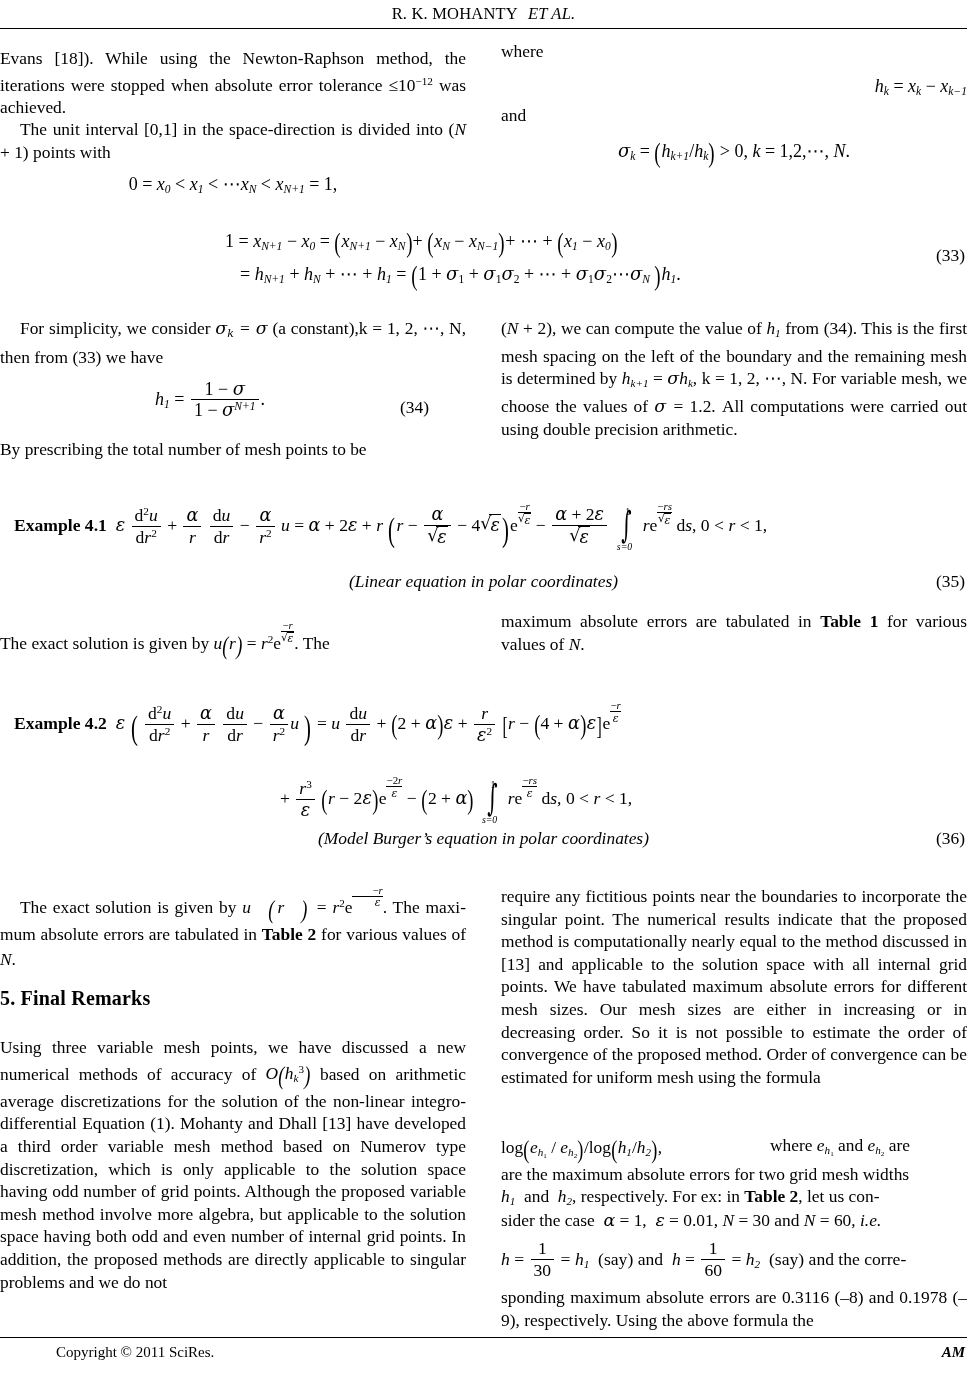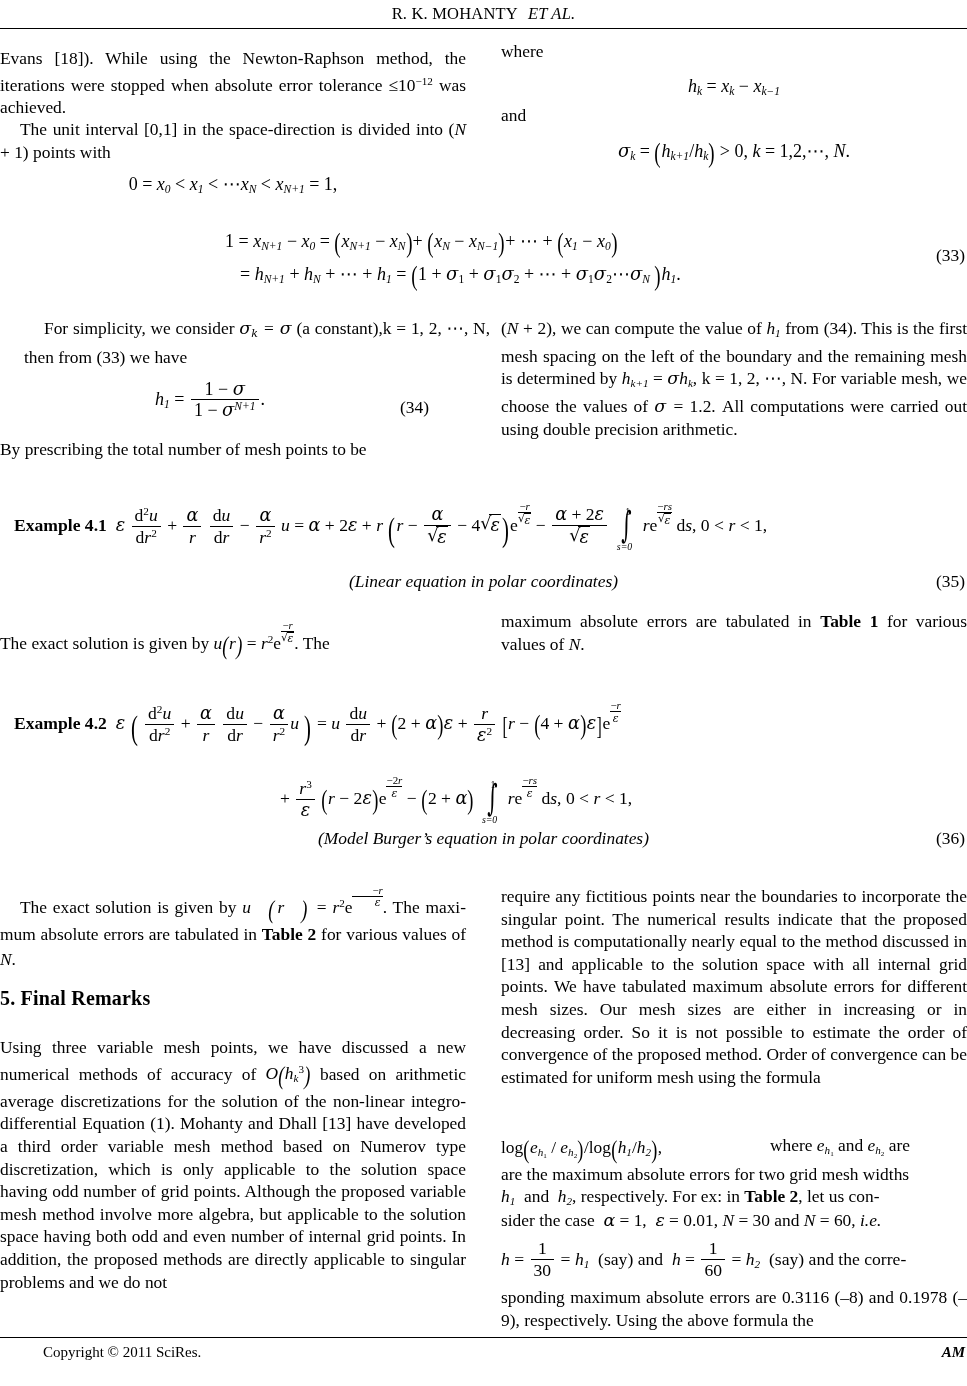--- a/index.html
+++ b/index.html
@@ -27,21 +27,21 @@
   }
   .rule-top{
     position:absolute;left:0;top:28px;width:967px;height:1px;background:#000;
   }
   .rule-bottom{
     position:absolute;left:0;top:1337px;width:967px;height:1px;background:#000;
   }
 
   
   .footer{position:absolute;left:0;top:1344px;width:967px;height:24px;font-size:15px;}
-  .footer .copy{position:absolute;left:0;top:0;padding-left:43px;}
+  .footer .copy{position:absolute;left:13px;top:0;padding-left:43px;}
   .footer .jrnl{position:absolute;right:2px;top:0;font-style:italic;font-weight:bold;}
 
   
   .blk{position:absolute;font-size:17.4px;line-height:22.6px;text-align:justify;}
   .col-l{left:0;width:466px;}
   .col-r{left:501px;width:466px;}
   .indent{text-indent:20px;}
   .nojust{text-align:left;}
   i{font-style:italic;}
   b{font-weight:bold;}
@@ -111,21 +111,21 @@
   <div class="eq" style="left:0;top:173px;width:466px;text-align:center;">
     <span class="mn">0</span> <span class="mn">=</span>
     <span class="mi">x<sub>0</sub></span> <span class="mn">&lt;</span>
     <span class="mi">x<sub>1</sub></span> <span class="mn">&lt; ⋯</span><span class="mi">x<sub>N</sub></span>
     <span class="mn">&lt;</span> <span class="mi">x<sub>N+1</sub></span>
     <span class="mn">= 1,</span>
   </div>
 
   <div class="blk col-r nojust" style="top:40px;">where</div>
 
-  <div class="eq" style="left:501px;top:76px;width:466px;text-align:center;">
+  <div class="eq" style="left:501px;top:76px;width:466px;text-align:right;">
     <span class="mi">h<sub>k</sub></span> <span class="mn">=</span>
     <span class="mi">x<sub>k</sub></span> <span class="mn">−</span>
     <span class="mi">x<sub>k−1</sub></span>
   </div>
 
   <div class="blk col-r nojust" style="top:104px;">and</div>
 
   <div class="eq" style="left:501px;top:138px;width:466px;text-align:center;">
     <span class="mgk">σ</span><sub>k</sub> <span class="mn">=</span>
     <span class="medp">(</span><span class="mi">h<sub>k+1</sub></span><span class="mn">/</span><span class="mi">h<sub>k</sub></span><span class="medp">)</span>
@@ -140,21 +140,21 @@
     <span class="medp">(</span><span class="mi">x<sub>1</sub></span> <span class="mn">−</span> <span class="mi">x<sub>0</sub></span><span class="medp">)</span>
   </div>
   <div class="eq" style="left:240px;top:261px;">
     <span class="mn">=</span> <span class="mi">h<sub>N+1</sub></span> <span class="mn">+</span> <span class="mi">h<sub>N</sub></span> <span class="mn">+ ⋯ +</span> <span class="mi">h<sub>1</sub></span> <span class="mn">=</span>
     <span class="medp">(</span><span class="mn">1 +</span> <span class="mgk">σ</span><sub class="up">1</sub> <span class="mn">+</span>
     <span class="mgk">σ</span><sub class="up">1</sub><span class="mgk">σ</span><sub class="up">2</sub> <span class="mn">+ ⋯ +</span>
     <span class="mgk">σ</span><sub class="up">1</sub><span class="mgk">σ</span><sub class="up">2</sub><span class="mn">⋯</span><span class="mgk">σ</span><sub>N</sub> <span class="medp">)</span><span class="mi">h<sub>1</sub></span><span class="mn">.</span>
   </div>
   <div class="eqnum" style="right:2px;top:245px;">(33)</div>
 
-  <div class="blk col-l indent" style="top:317px;margin-left:24px;">
+  <div class="blk col-l indent" style="top:317px;">
     <span>For simplicity, we consider</span>
     <span class="mgk">σ<sub>k</sub> <span class="mn">=</span> σ</span>
     <span>(a constant),</span><span>k = 1, 2,  ⋯, N, then from (33) we have</span>
   </div>
 
   <div class="eq" style="left:0;top:380px;width:420px;text-align:center;">
     <span class="mi">h<sub>1</sub></span> <span class="mn">=</span>
     <span class="frac">
       <span class="num"><span class="mn">1 −</span> <span class="mgk">σ</span></span>
       <span class="den"><span class="mn">1 −</span> <span class="mgk">σ</span><sup class="mi">N+1</sup></span>

